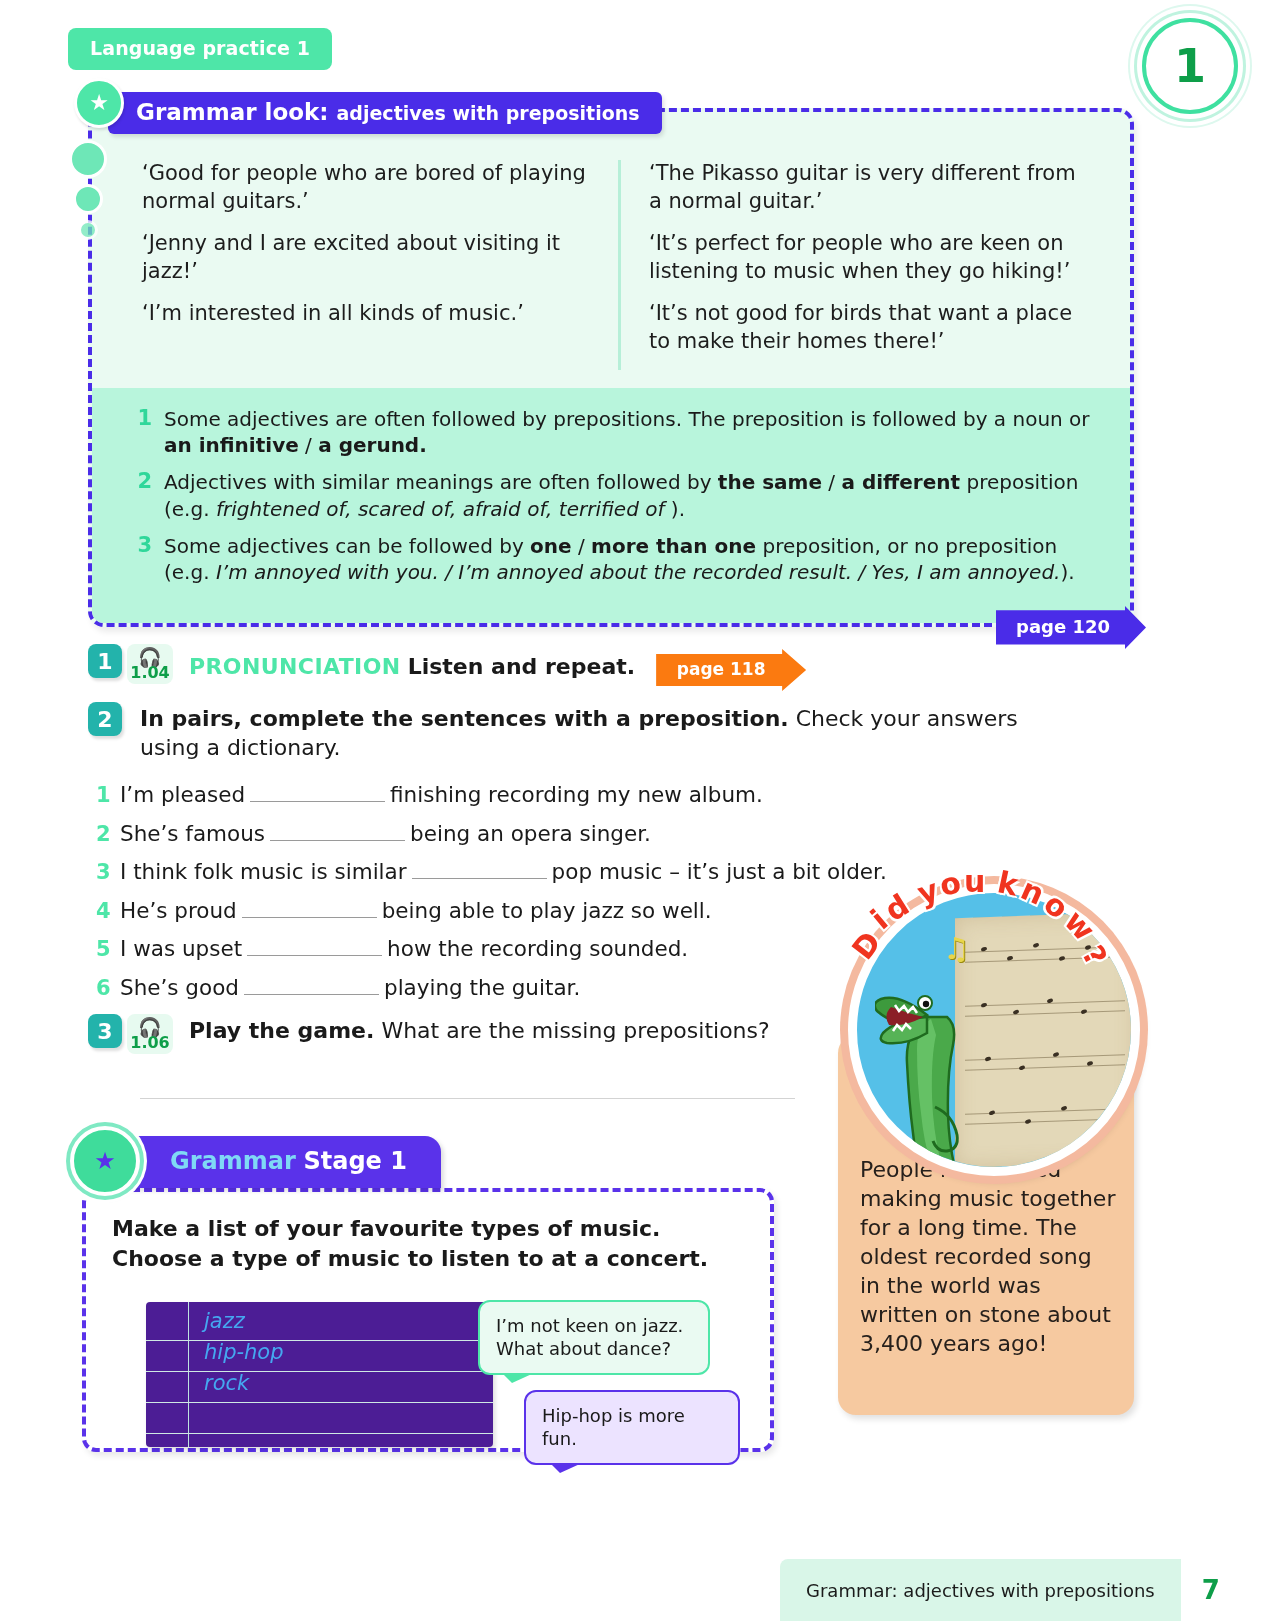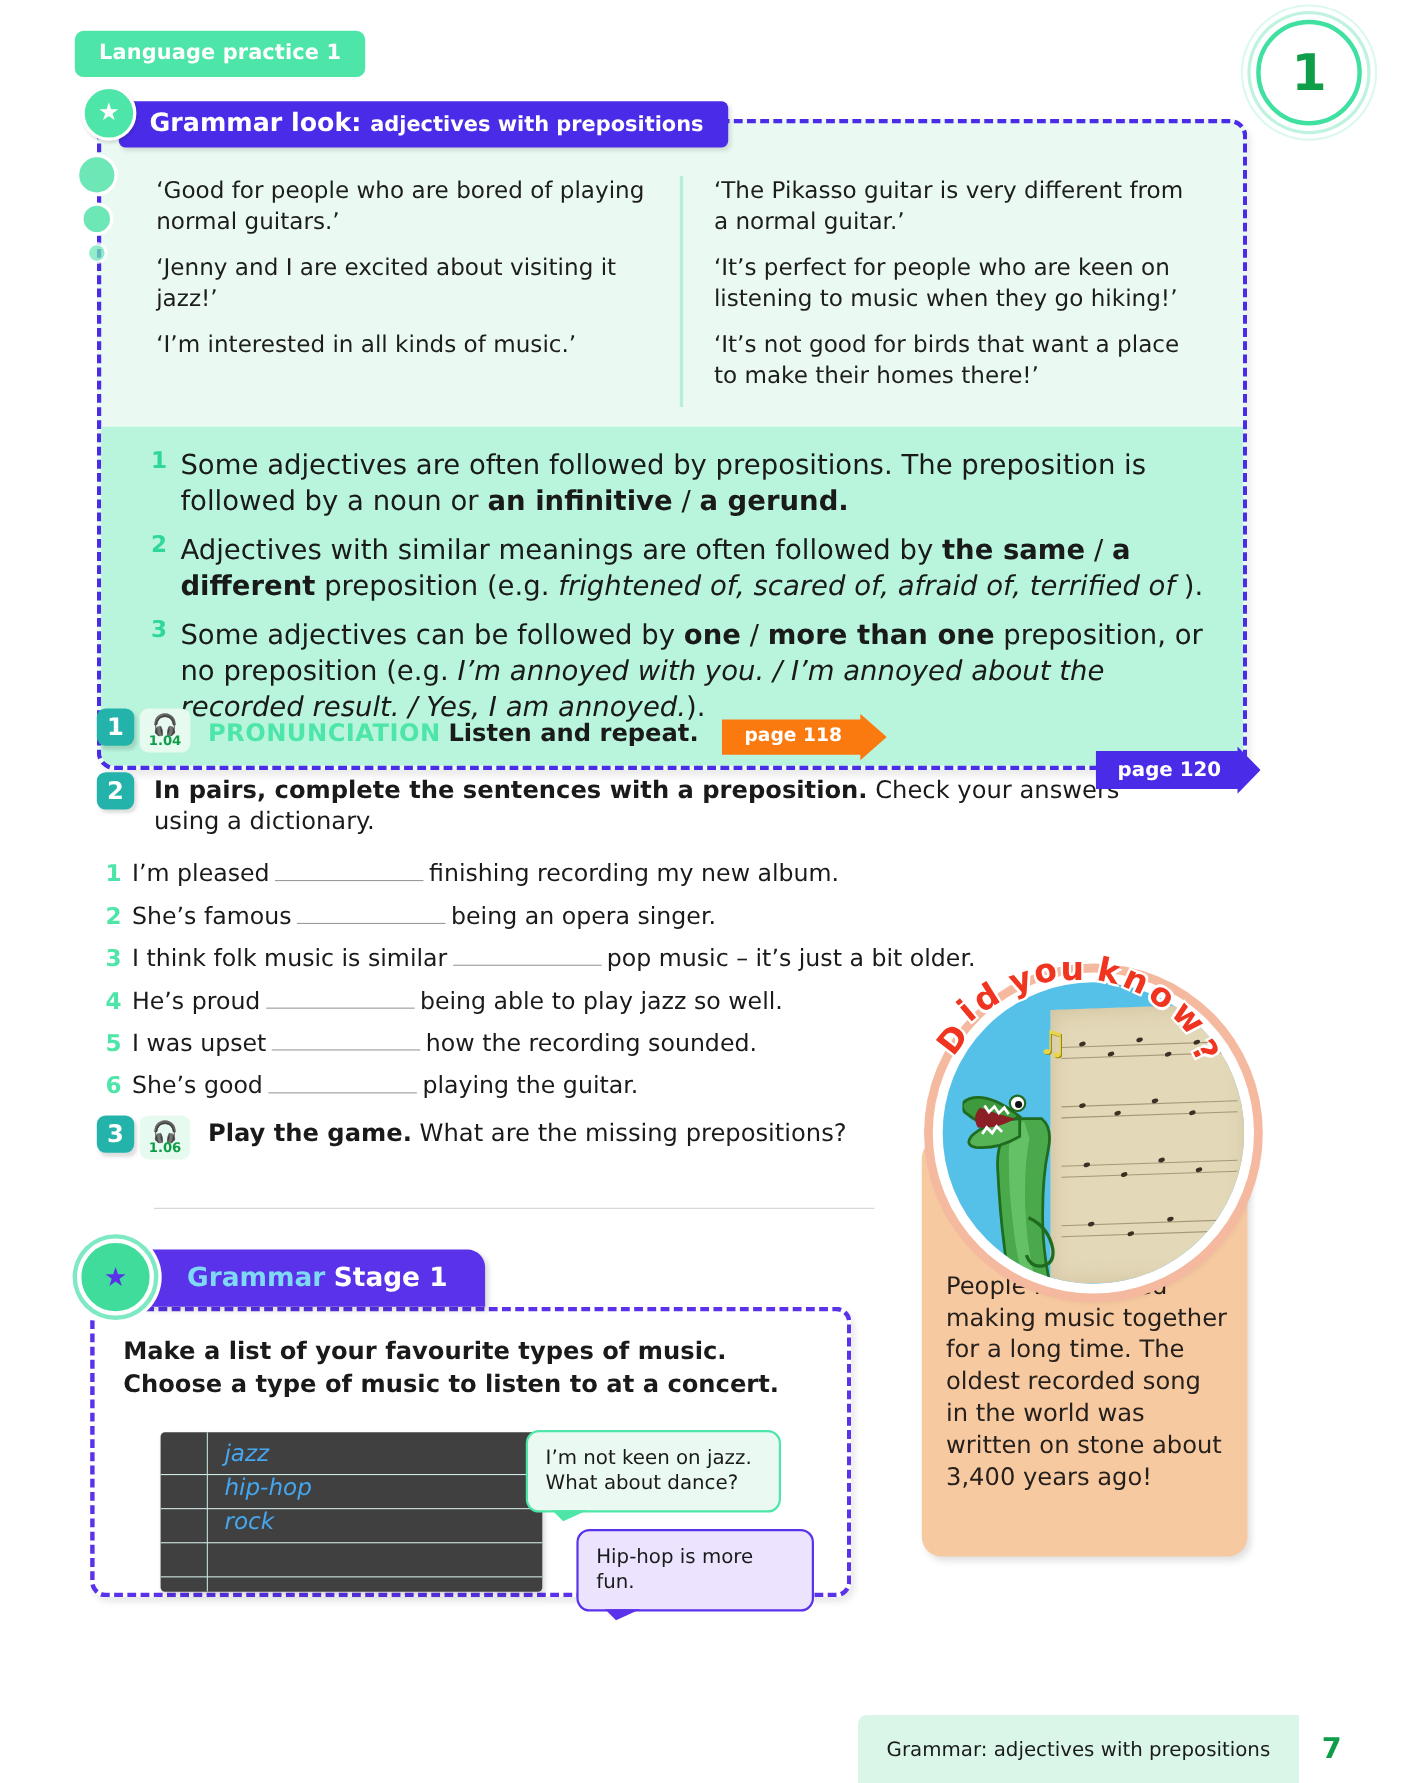--- a/index.html
+++ b/index.html
@@ -87,21 +87,21 @@
   .qcol p{margin:0 0 14px 0;font-size:21px;line-height:1.33;color:#1d1d1d;}
 
   .rules{
     background:#b8f5dc;
     margin:0 -26px -18px -26px;
     border-radius:0 0 12px 12px;
     padding:18px 34px 26px 34px;
   }
   .rule{display:flex;margin-bottom:11px;}
   .rule .num{color:#2fd79a;font-weight:bold;font-size:21px;width:26px;flex:none;text-align:right;margin-right:12px;}
-  .rule .txt{font-size:25px;line-height:1.32;}
+  .rule .txt{font-size:20px;line-height:1.32;}
   .rule b{font-weight:bold;}
   .rule i{font-style:italic;}
 
   .page-ref-purple{
     position:absolute;right:-16px;bottom:-26px;
     background:#4a2ce8;color:#fff;font-weight:bold;font-size:18px;
     padding:10px 34px 12px 18px;
     z-index:8;
     clip-path:polygon(0 10%,86% 10%,86% 0,100% 50%,86% 100%,86% 90%,0 90%);
     width:150px;box-sizing:border-box;text-align:center;margin-left:20px;
@@ -115,21 +115,21 @@
     display:flex;align-items:center;justify-content:center;
     box-shadow:2px 3px 3px rgba(0,0,0,.13);
   }
   .audio-chip{
     margin-left:5px;width:46px;height:40px;flex:none;
     background:#e7faf0;border-radius:8px;
     display:flex;flex-direction:column;align-items:center;justify-content:center;
     line-height:1;
   }
   .audio-chip .hp{font-size:19px;color:#2fbf6e;}
-  .audio-chip .tr{font-size:12px;color:#0e9e49;font-weight:bold;margin-top:-2px;}
+  .audio-chip .tr{font-size:16px;color:#0e9e49;font-weight:bold;margin-top:-2px;}
   .ex-text{margin-left:16px;font-size:22px;line-height:1.3;padding-top:3px;}
   .ex-text .label{color:#4ee6a8;font-weight:bold;letter-spacing:.4px;}
   .ex-text b{font-weight:bold;}
   .page-ref-orange{
     display:inline-block;position:relative;top:2px;margin-left:14px;
     background:#fb7a10;color:#fff;font-weight:bold;font-size:17px;
     padding:9px 36px 11px 16px;
     clip-path:polygon(0 12%,84% 12%,84% 0,100% 50%,84% 100%,84% 88%,0 88%);
     width:150px;box-sizing:border-box;text-align:center;
     vertical-align:middle;
@@ -168,21 +168,21 @@
     position:absolute;left:82px;top:1188px;width:692px;height:264px;
     border:4px dashed #5a32ea;border-radius:14px;
     background:#ffffff;box-sizing:border-box;
     padding:22px 26px;
     box-shadow:3px 4px 6px rgba(0,0,0,.09);
   }
   .mission-box .task{font-size:22px;font-weight:bold;line-height:1.38;margin:0 0 14px 0;}
 
   .notepad{
     position:absolute;left:60px;top:110px;width:347px;height:145px;
-    background:#404040;border-radius:4px;
+    background:#4c1d95;border-radius:4px;
     box-shadow:2px 3px 5px rgba(0,0,0,.14);
     overflow:hidden;
   }
   .notepad .vline{position:absolute;left:42px;top:0;bottom:0;width:1px;background:#bfe3e0;}
   .notepad .hl{position:absolute;left:0;right:0;height:1px;background:#cfe8e4;}
   .notepad ul{list-style:none;margin:0;padding:0;position:relative;z-index:2;}
   .notepad li{
     font-size:21px;color:#45a7f0;font-style:italic;
     padding:7px 0 6px 58px;height:31px;box-sizing:border-box;
   }

